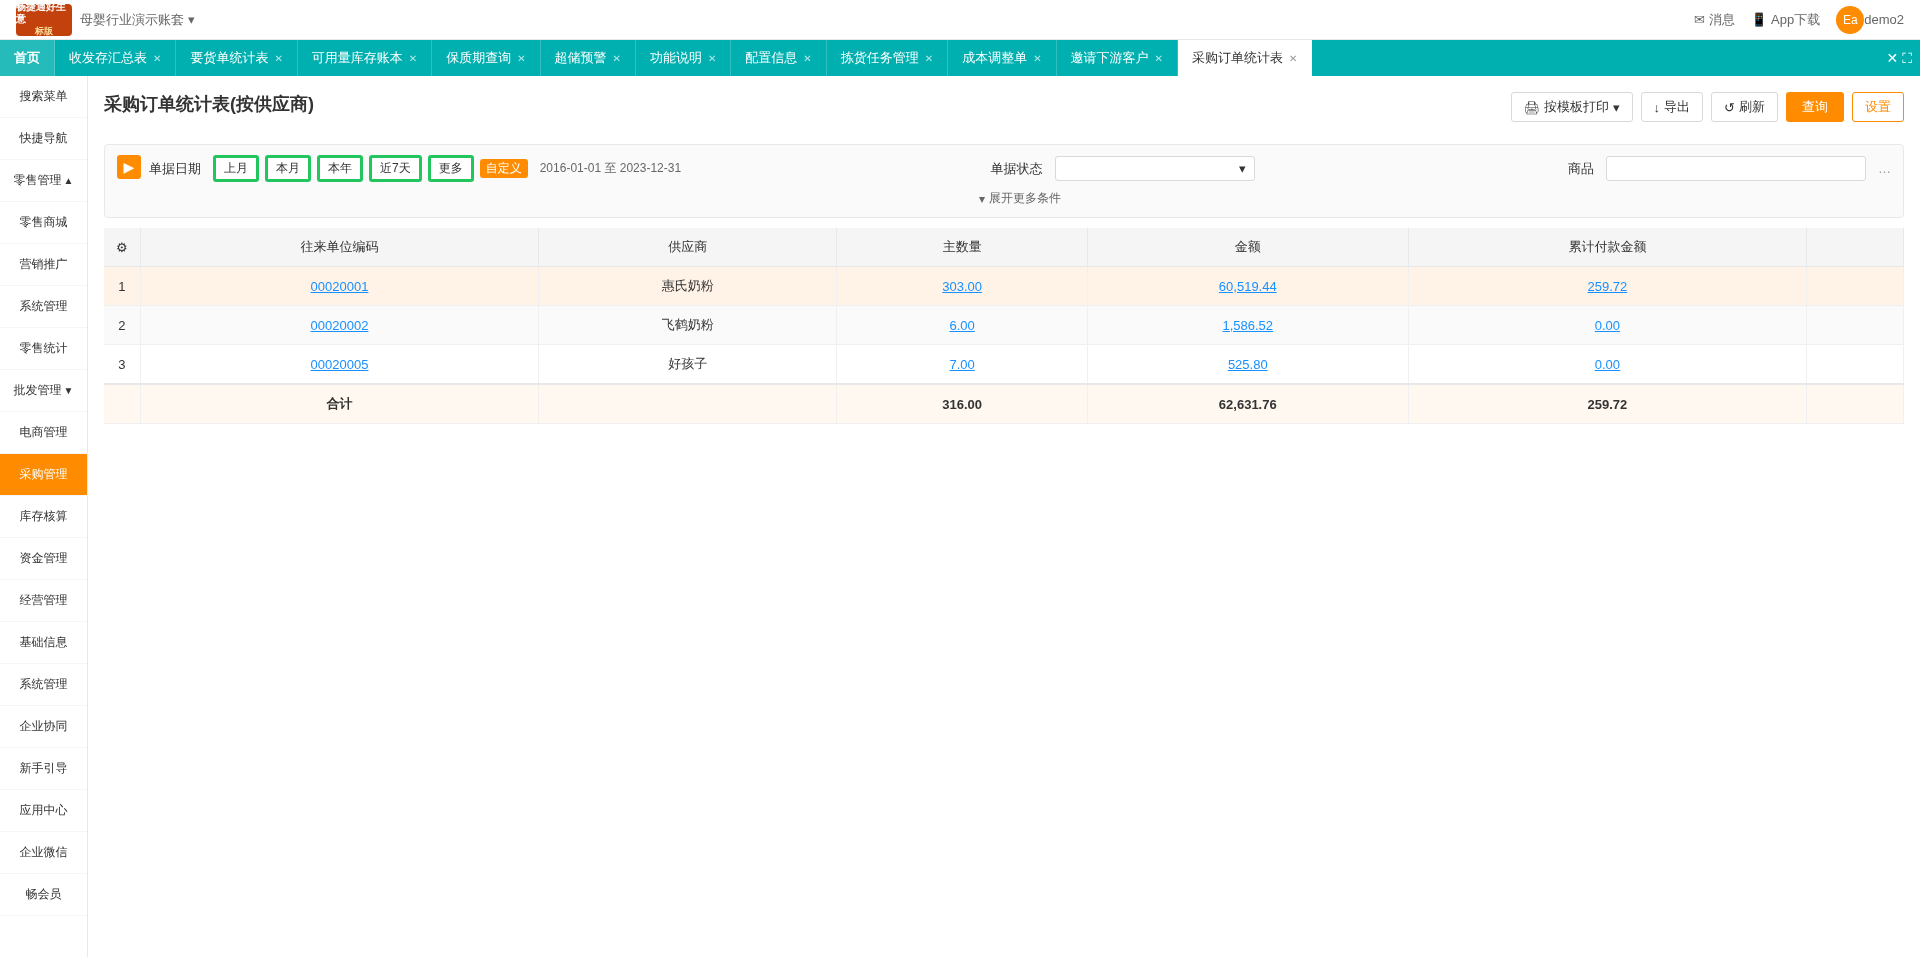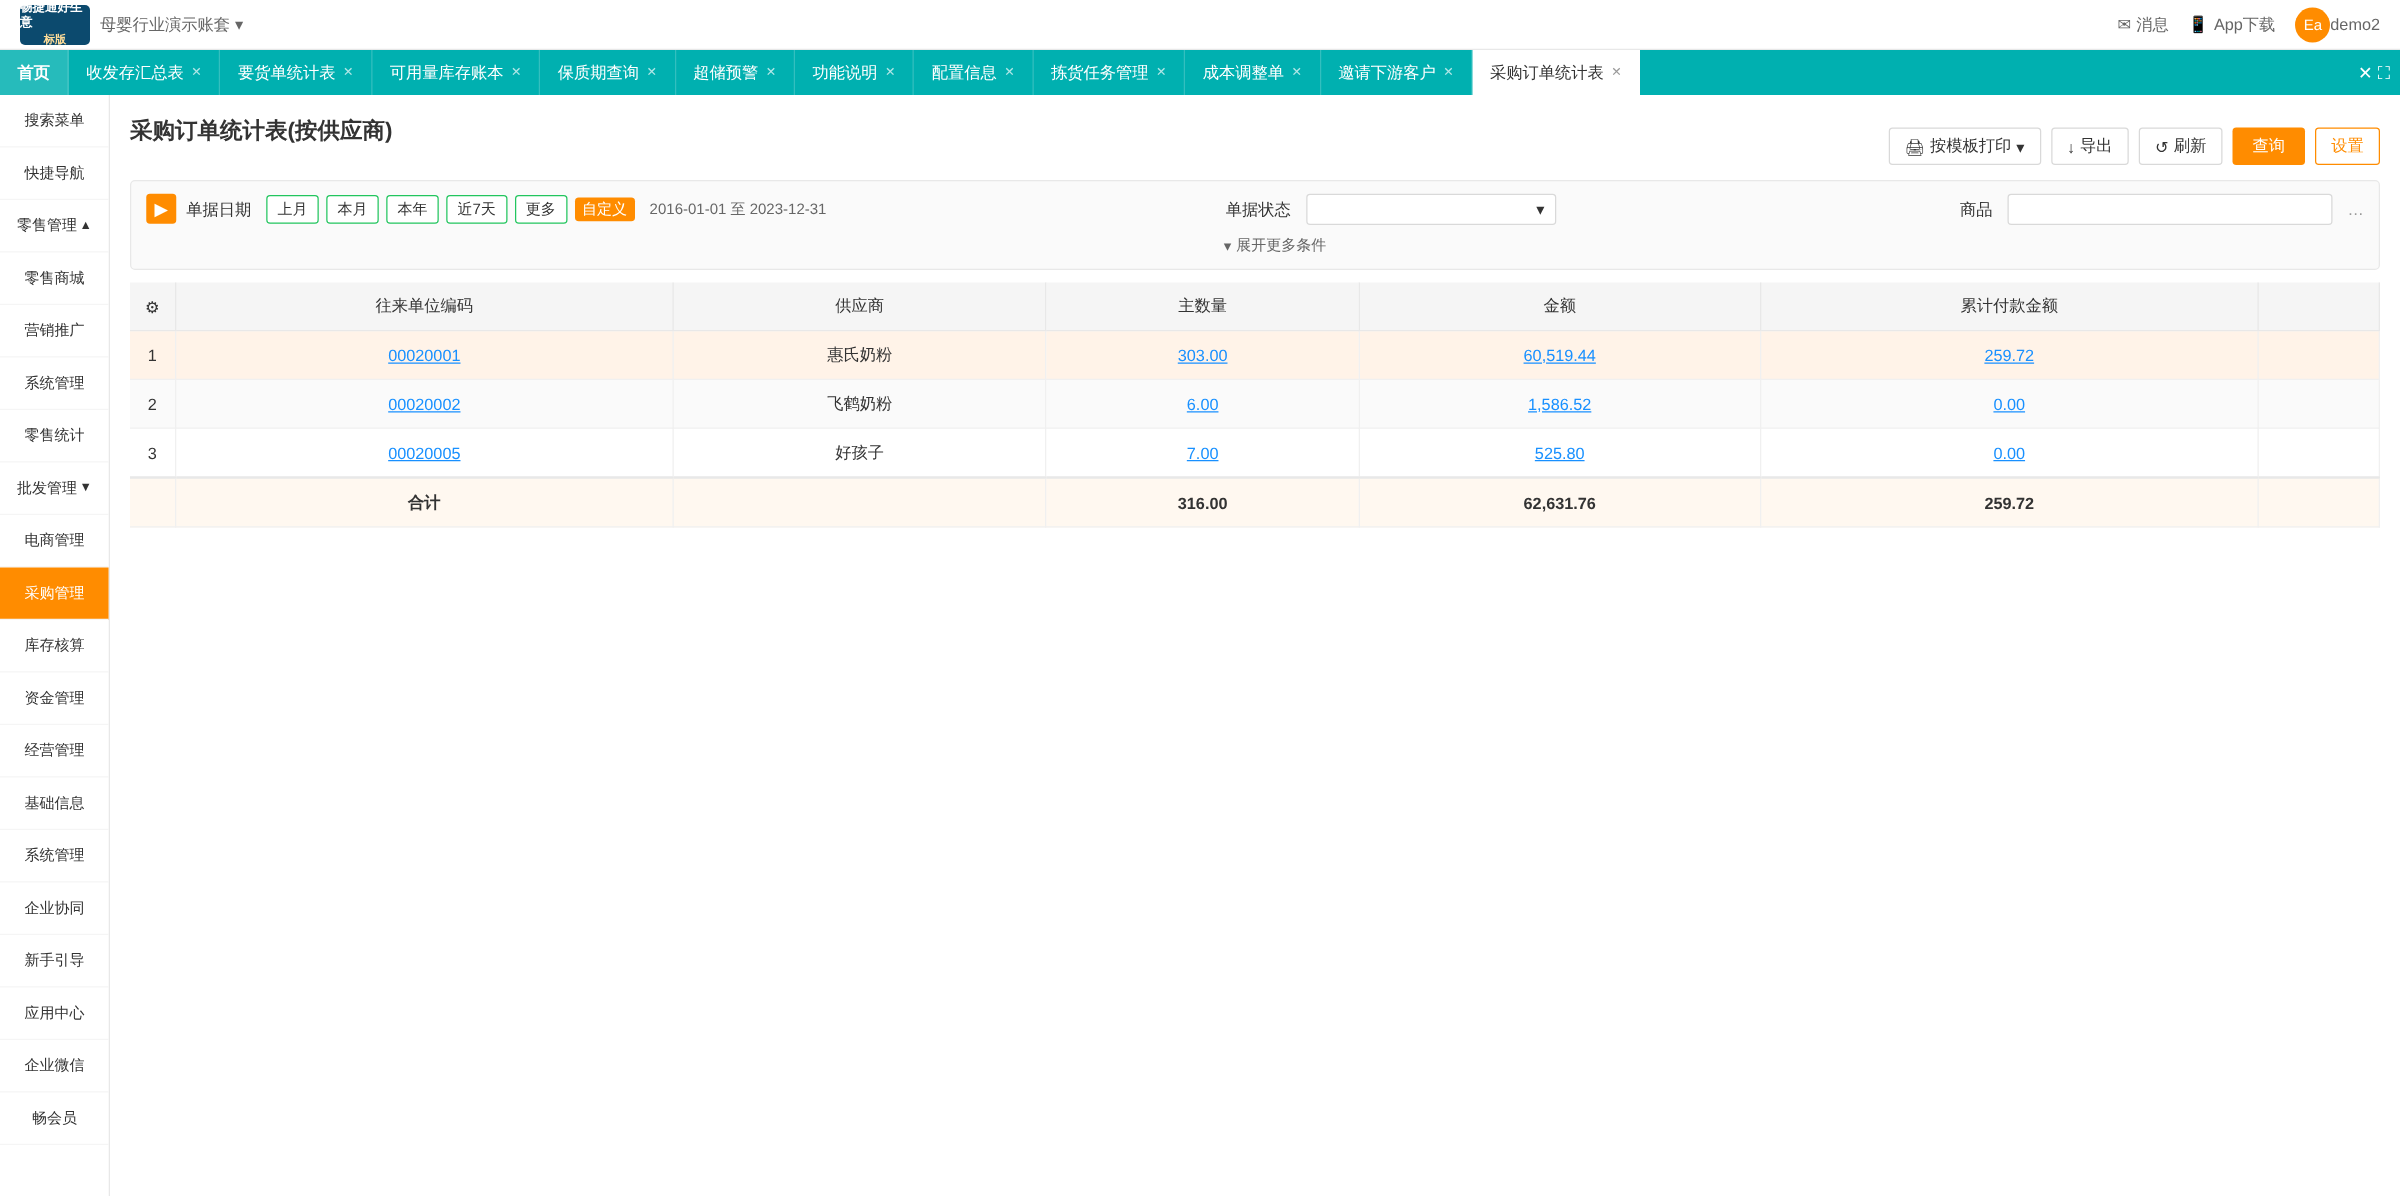--- a/index.html
+++ b/index.html
@@ -1,21 +1,21 @@
 <!DOCTYPE html>
 <html><head>
   <meta charset="utf-8">
   <style>
     * { margin: 0; padding: 0; box-sizing: border-box; }
     body { font-family: 'Microsoft YaHei', Arial, sans-serif; font-size: 13px; background: #f0f2f5; color: #333; width: 1920px; min-height: 957px; overflow-x: hidden; }
 
     
     .top-bar { height: 40px; background: #fff; display: flex; align-items: center; justify-content: space-between; padding: 0 16px; border-bottom: 1px solid #e8e8e8; }
     .top-bar-left { display: flex; align-items: center; gap: 8px; }
-    .logo { width: 56px; height: 32px; background: #0c4a6e; border-radius: 4px; display: flex; align-items: center; justify-content: center; color: #fff; font-size: 11px; font-weight: bold; flex-direction: column; }
+    .logo { width: 56px; height: 32px; background: #c2410c; border-radius: 4px; display: flex; align-items: center; justify-content: center; color: #fff; font-size: 11px; font-weight: bold; flex-direction: column; }
     .logo-sub { font-size: 9px; color: #ffdd99; }
     .workspace-selector { display: flex; align-items: center; gap: 4px; color: #666; font-size: 13px; cursor: pointer; }
     .top-bar-right { display: flex; align-items: center; gap: 16px; color: #666; font-size: 13px; }
     .top-bar-right span { cursor: pointer; display: flex; align-items: center; gap: 4px; }
     .avatar { width: 28px; height: 28px; border-radius: 50%; background: #ff8c00; display: flex; align-items: center; justify-content: center; color: #fff; font-size: 12px; }
 
     
     .nav-tabs { height: 36px; background: #00b0b0; display: flex; align-items: center; padding: 0 0; overflow: hidden; }
     .nav-tab { height: 36px; padding: 0 14px; display: flex; align-items: center; color: #fff; font-size: 13px; white-space: nowrap; cursor: pointer; position: relative; border-right: 1px solid rgba(255,255,255,0.2); gap: 4px; }
     .nav-tab.home { background: rgba(255,255,255,0.15); font-weight: bold; }
@@ -34,21 +34,21 @@
     .sidebar-arrow { font-size: 10px; }
 
     
     .main-content { flex: 1; background: #fff; overflow: auto; padding: 16px; }
 
     
     .page-title { font-size: 18px; font-weight: bold; color: #333; margin-bottom: 16px; }
     .filter-row { display: flex; align-items: center; gap: 12px; flex-wrap: wrap; }
     .filter-label { color: #333; font-size: 13px; white-space: nowrap; }
     .date-shortcuts { display: flex; gap: 6px; align-items: center; }
-    .date-btn { padding: 2px 8px; border: 1px solid #22c55e; border-radius: 3px; cursor: pointer; font-size: 12px; color: #333; background: #fff; }
+    .date-btn { padding: 2px 8px; border: 3px solid #22c55e; border-radius: 3px; cursor: pointer; font-size: 12px; color: #333; background: #fff; }
     .date-range { color: #666; font-size: 12px; }
     .custom-tag { background: #ff8c00; color: #fff; padding: 1px 6px; border-radius: 3px; font-size: 12px; }
     .filter-select { border: 1px solid #d9d9d9; border-radius: 3px; padding: 4px 8px; font-size: 13px; background: #fff; min-width: 160px; display: flex; align-items: center; justify-content: space-between; cursor: pointer; }
     .filter-input { border: 1px solid #d9d9d9; border-radius: 3px; padding: 4px 8px; font-size: 13px; background: #fff; min-width: 200px; }
     .filter-dots { color: #999; cursor: pointer; }
     .expand-more { display: flex; justify-content: center; margin-top: 8px; }
     .expand-btn { color: #666; font-size: 12px; cursor: pointer; display: flex; align-items: center; gap: 4px; border: none; background: none; }
 
     
     .data-table { width: 100%; border-collapse: collapse; }
@@ -61,21 +61,21 @@
     .data-table td.num { text-align: center; }
     .data-table tfoot td { background: #fff8f0; font-weight: bold; border-top: 2px solid #e8e8e8; }
     .table-settings { width: 32px; text-align: center; }
 
     
     .btn-primary { background: #ff8c00; color: #fff; border: none; padding: 6px 16px; border-radius: 3px; cursor: pointer; font-size: 13px; }
     .btn-secondary { background: #fff; color: #333; border: 1px solid #d9d9d9; padding: 5px 12px; border-radius: 3px; cursor: pointer; font-size: 13px; display: flex; align-items: center; gap: 4px; }
     .btn-settings { background: #fff; color: #ff8c00; border: 1px solid #ff8c00; padding: 5px 12px; border-radius: 3px; cursor: pointer; font-size: 13px; }
 
     
-    .page-header { display: flex; justify-content: space-between; align-items: flex-end; margin-bottom: 12px; }
+    .page-header { display: flex; justify-content: space-between; align-items: flex-start; margin-bottom: 12px; }
     .page-actions { display: flex; gap: 8px; align-items: center; }
 
     .toggle-arrow { width: 24px; height: 24px; background: #ff8c00; color: #fff; border-radius: 3px; display: flex; align-items: center; justify-content: center; cursor: pointer; font-size: 14px; flex-shrink: 0; }
 
     .filter-section { display: flex; align-items: flex-start; gap: 8px; background: #fafafa; border: 1px solid #e8e8e8; border-radius: 4px; padding: 10px 12px; margin-bottom: 10px; }
   </style>
 </head>
 <body>
 
 <div class="top-bar">

